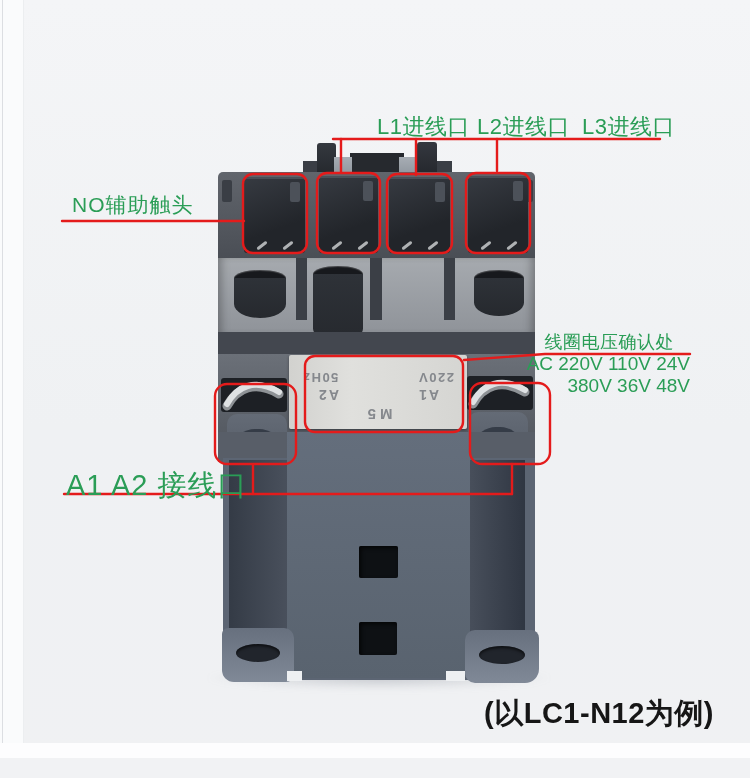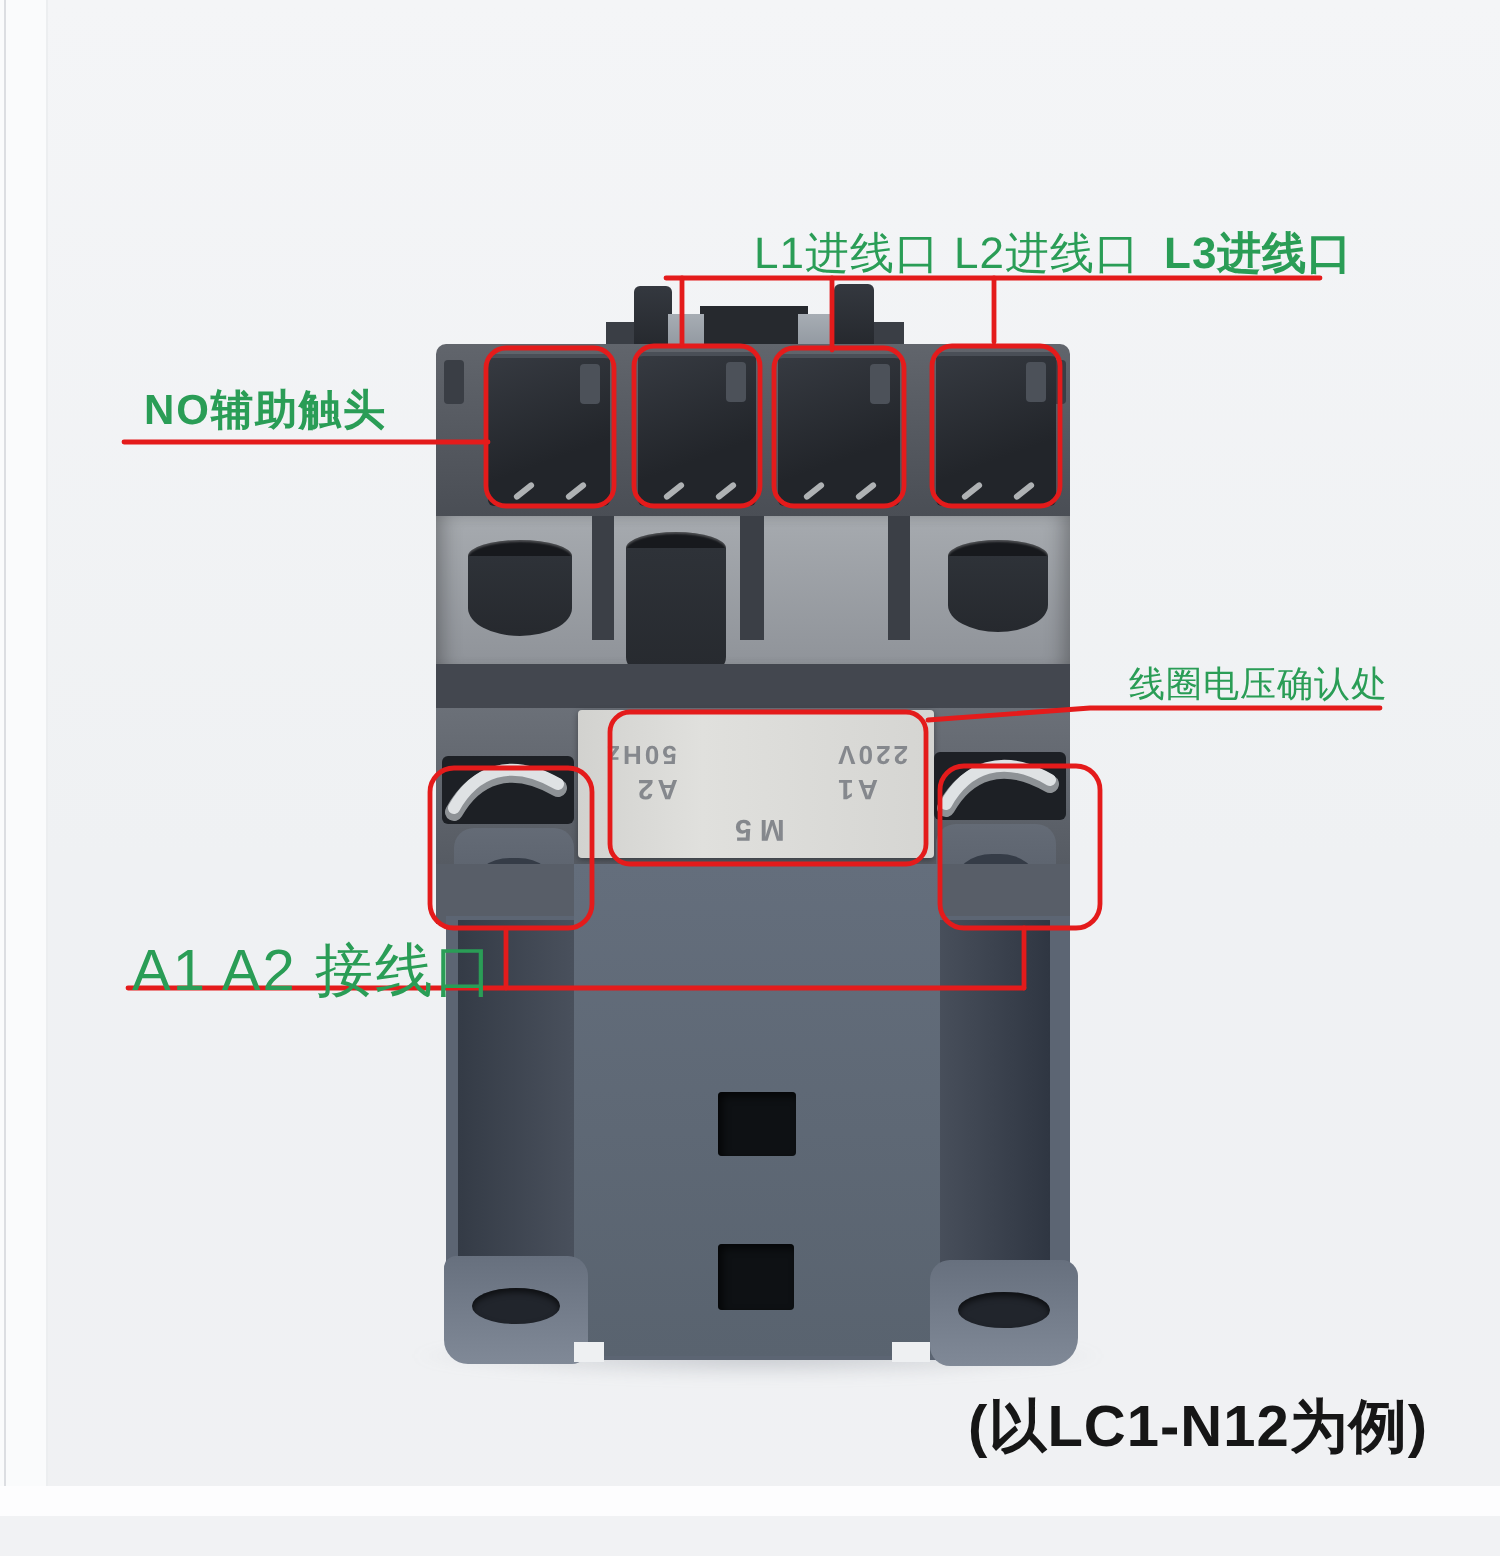--- a/index.html
+++ b/index.html
@@ -196,20 +196,24 @@
       <path d="M62,221 H244"></path>
       <path d="M464,360 L545,354 H690"></path>
       <path d="M64,494 H512"></path>
       <path d="M253,494 V465"></path>
       <path d="M512,494 V464"></path>
     </g>
   </svg>
 
   <div class="g-label lab-l" style="left:377px;top:112px;">L1进线口</div>
   <div class="g-label lab-l" style="left:477px;top:112px;">L2进线口</div>
-  <div class="g-label lab-l" style="left:582px;top:112px;font-weight:bold;">L3进线口</div>
-  <div class="g-label" style="left:72px;top:191px;font-size:21px;letter-spacing:1px;font-weight:bold;">NO辅助触头</div>
-  <div class="g-label" style="right:56px;top:330px;font-size:18px;">线圈电压确认处</div>
+  <div class="g-label lab-l" style="left:582px;top:112px;">L3进线口</div>
+  <div class="g-label" style="left:72px;top:191px;font-size:21px;letter-spacing:1px;">NO辅助触头</div>
+  <div class="g-label" style="right:76px;top:330px;font-size:18px;">线圈电压确认处</div>
+  <div class="voltage-block">
+    <div>AC 220V 110V 24V</div>
+    <div>380V 36V 48V</div>
+  </div>
   <div class="g-label" style="left:66px;top:466px;font-size:29px;letter-spacing:1px;">A1 A2 接线口</div>
 
   <div class="caption">(以LC1-N12为例)</div>
 
 </div>
 
 </body></html>

